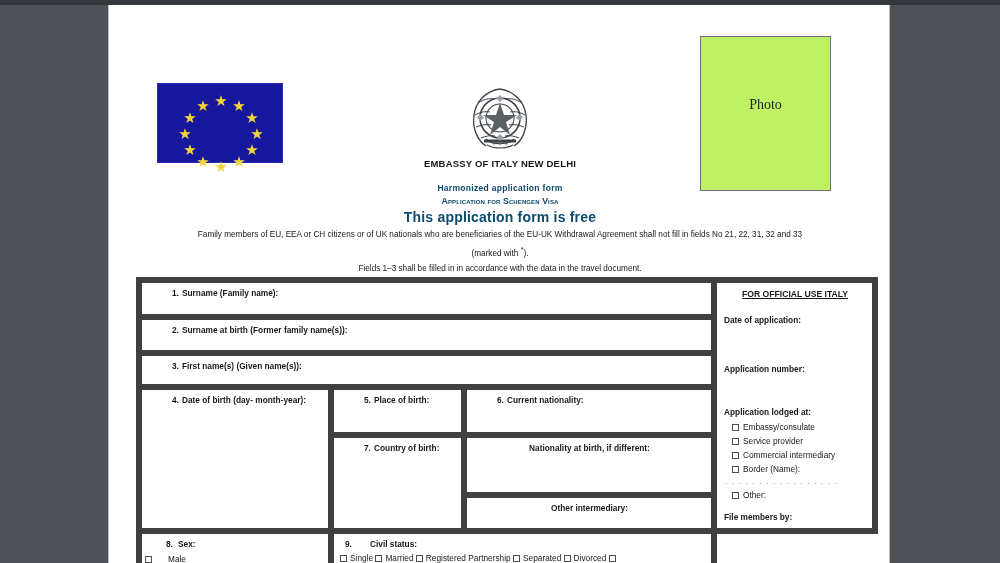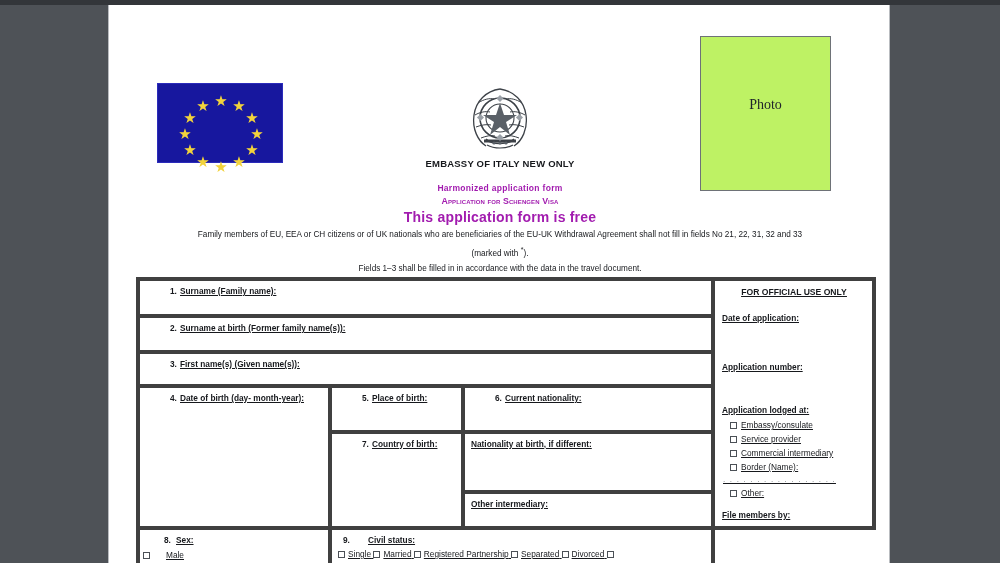--- a/index.html
+++ b/index.html
@@ -87,21 +87,21 @@
     text-align: center;
     font-size: 9.5px;
     font-weight: bold;
     letter-spacing: .2px;
     color: #16181c;
   }
   .subtitle-block {
     position: absolute;
     left: 0; right: 0; top: 178px;
     text-align: center;
-    color: #a21caf;
+    color: #0c4a6e;
   }
   .sub1 { font-size: 8.5px; font-weight: bold; letter-spacing: .3px; margin-bottom: 3px;}
   .sub2 { font-size: 8.8px; font-weight: bold; letter-spacing: .1px; margin-bottom: 3px; font-variant: small-caps; }
   .sub3 { font-size: 14px; font-weight: bold; letter-spacing: .2px; }
 
   .notice {
     position: absolute;
     left: 0; right: 0; top: 222px;
     text-align: center;
     color: #16181c;
@@ -113,37 +113,36 @@
 
   
   .form-table {
     position: absolute;
     left: 27px; top: 272px;
     width: 736px;
     border-collapse: collapse;
     table-layout: fixed;
   }
   .form-table td {
-    border: 4px solid #404040;
+    border: 6px solid #404040;
     vertical-align: top;
     padding: 4px 5px 4px 6px;
     font-size: 8.3px;
     color: #16181c;
     line-height: 13px;
-    text-decoration: underline;
   }
   .fnum {
     display: inline-block;
     width: 34px;
     font-weight: bold;
     text-align: left;
     padding-left: 24px;
   }
   .flabel { font-weight: bold; }
-  .flabel-c { font-weight: bold; display: block; text-align: left; }
+  .flabel-c { font-weight: bold; display: block; text-align: center; }
 
   .cb {
     display: inline-block;
     width: 7px; height: 7px;
     border: 1px solid #4b5056;
     margin-right: 4px;
     vertical-align: -1px;
     background: #fff;
   }
   .chk-row { display: block; margin-top: 2px; }
@@ -279,21 +278,21 @@
             <rect x="33.5" y="19" width="5" height="5" transform="rotate(45 36 21.5)"></rect>
             <rect x="33.5" y="58" width="5" height="5" transform="rotate(45 36 60.5)"></rect>
           </g>
         </svg>
       </div>
 
       <div class="photo-box">
         <div class="photo-label">Photo</div>
       </div>
 
-      <div class="org-title">EMBASSY OF ITALY NEW ONLY</div>
+      <div class="org-title">EMBASSY OF ITALY NEW DELHI</div>
 
       <div class="subtitle-block">
         <div class="sub1">Harmonized  application  form</div>
         <div class="sub2">Application for Schengen Visa</div>
         <div class="sub3">This application form is free</div>
       </div>
 
       <div class="notice">
         <div>Family members of EU, EEA or CH citizens or of UK nationals who are beneficiaries of the EU-UK Withdrawal Agreement shall not fill in fields No 21, 22, 31, 32 and 33</div>
         <div class="n2"><span>(marked with </span><sup>*</sup><span>).</span></div>
@@ -308,21 +307,21 @@
         <col style="width:250px">
         <col style="width:161px">
       </colgroup>
       <tbody>
 
         <tr>
           <td colspan="3" style="height:37px">
             <span class="fnum">1.</span><span class="flabel">Surname (Family name):</span>
           </td>
           <td rowspan="6" class="official">
-            <span class="ou-title">FOR OFFICIAL USE ONLY</span>
+            <span class="ou-title">FOR OFFICIAL USE ITALY</span>
             <span class="ou-field">Date of application:</span>
             <span class="ou-field tight">Application number:</span>
             <span class="ou-head">Application lodged at:</span>
             <span class="ou-opt"><span class="cb"></span><span>Embassy/consulate</span></span>
             <span class="ou-opt"><span class="cb"></span><span>Service  provider</span></span>
             <span class="ou-opt"><span class="cb"></span><span>Commercial   intermediary</span></span>
             <span class="ou-opt"><span class="cb"></span><span>Border (Name):</span></span>
             <span class="ou-dots">. . . . . . . . . . . . . . . . .</span>
             <span class="ou-opt"><span class="cb"></span><span>Other:</span></span>
             <span class="ou-last">File members by:</span>

